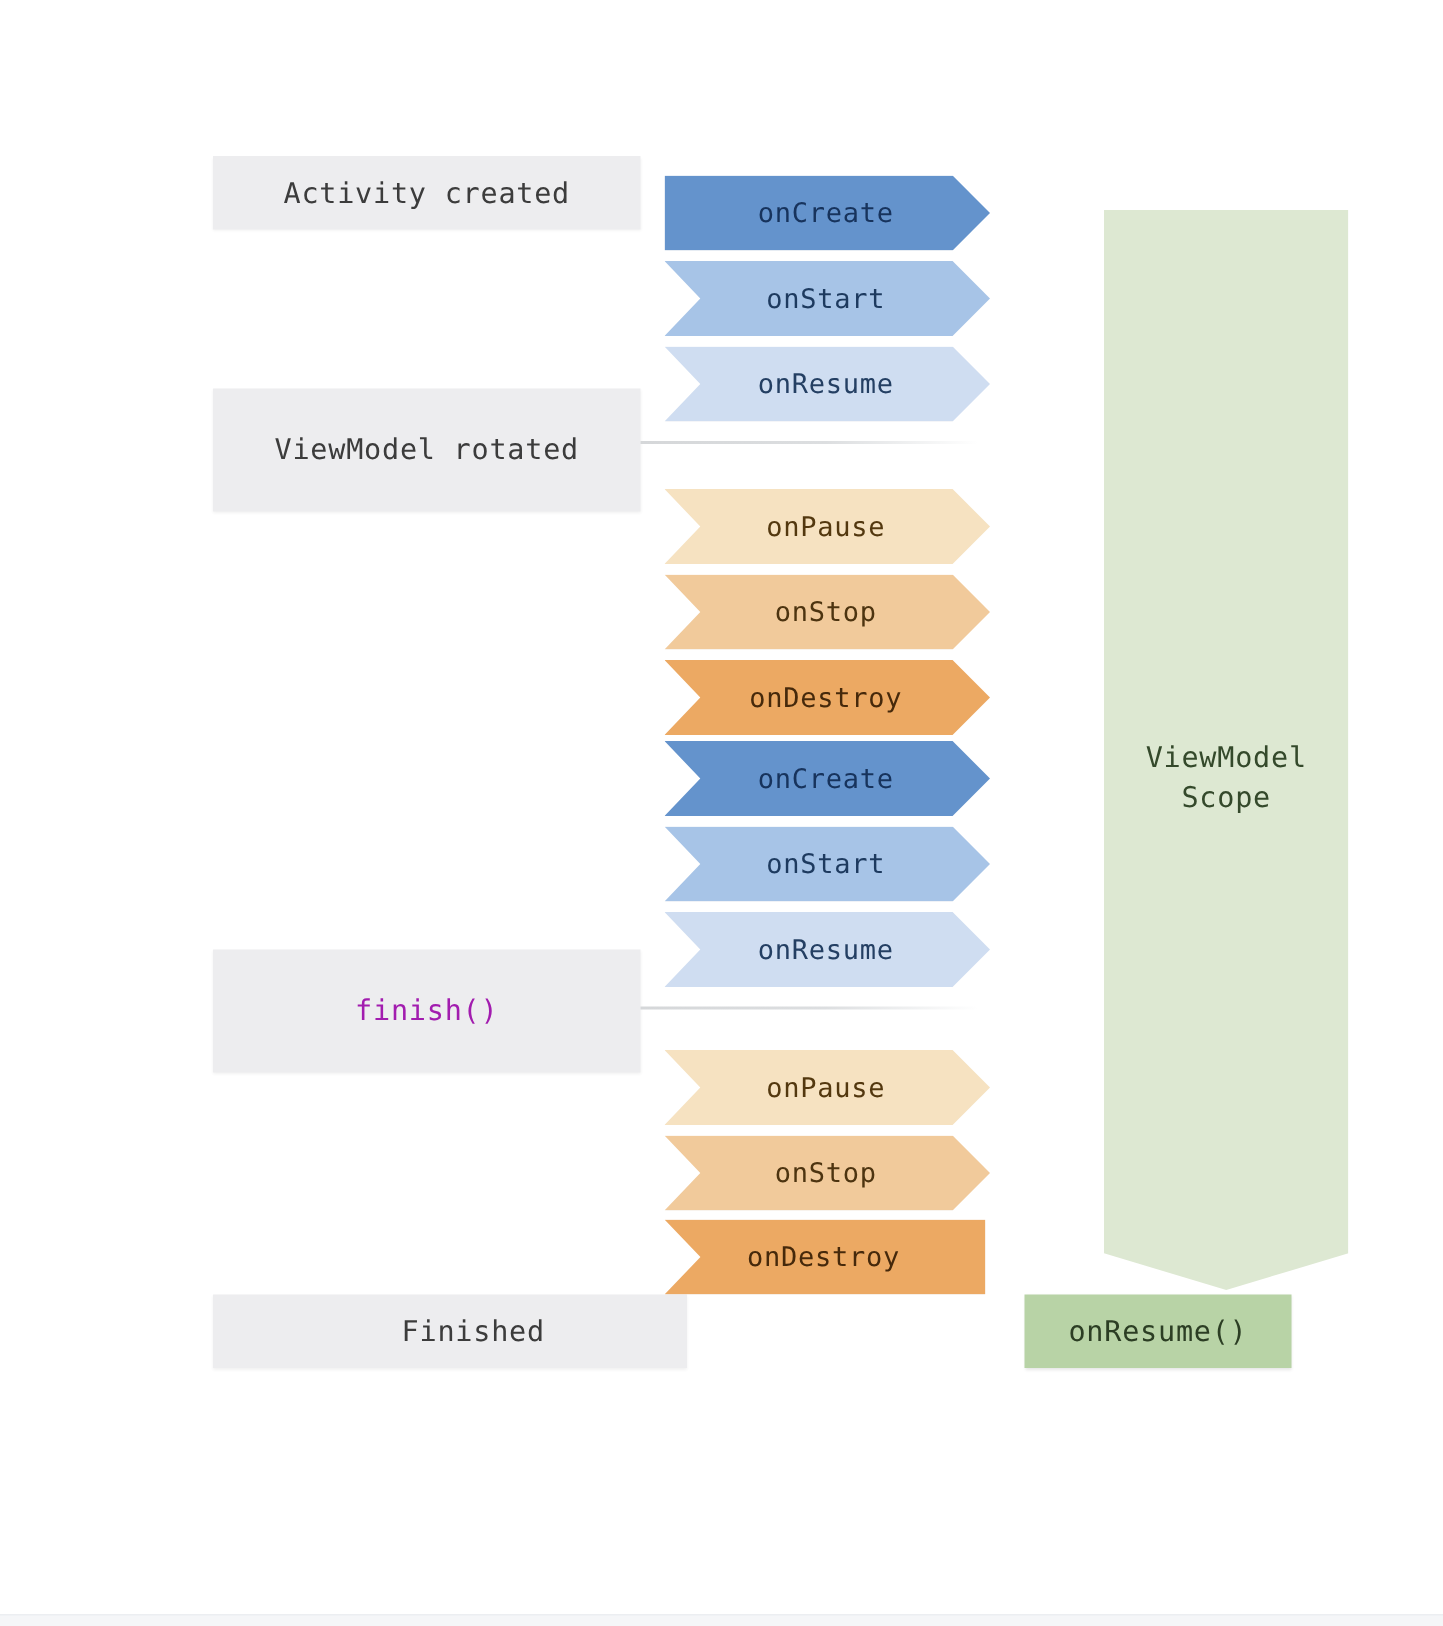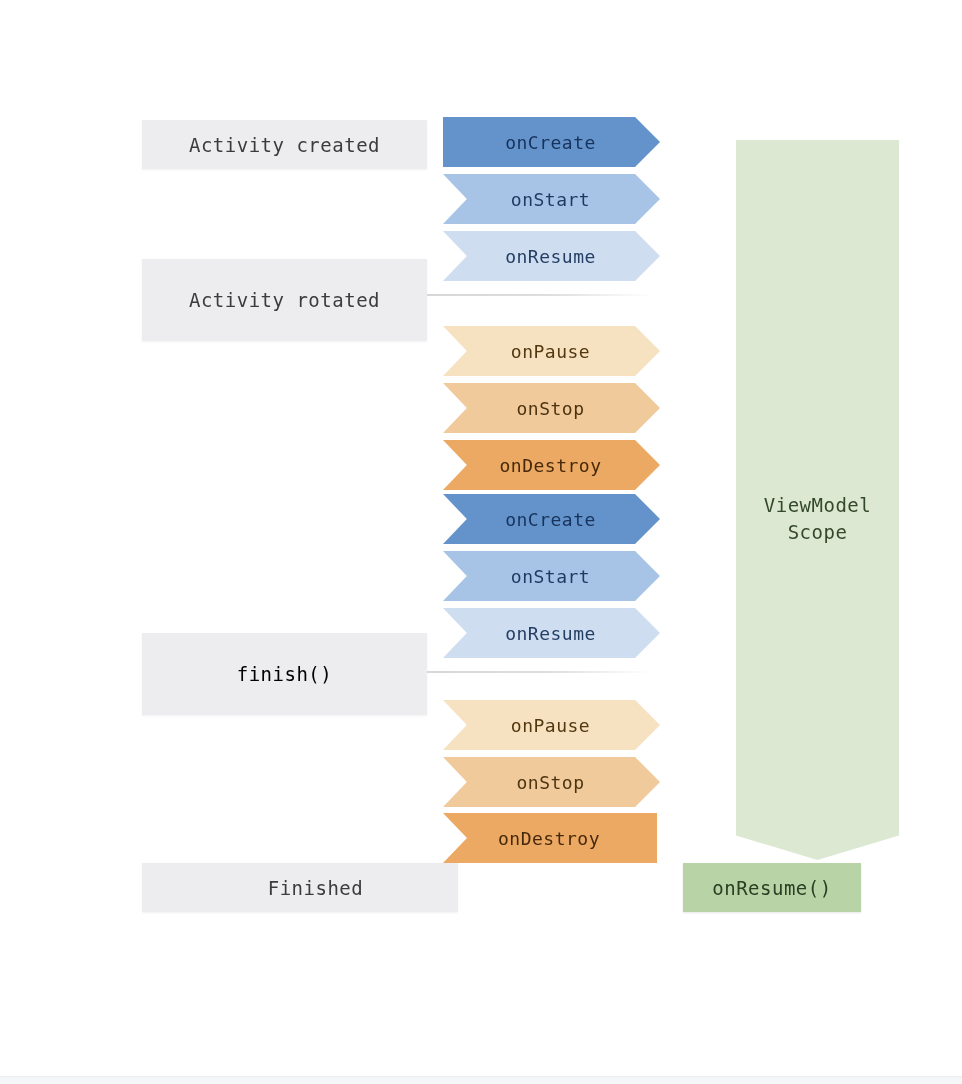--- a/index.html
+++ b/index.html
@@ -53,27 +53,27 @@
   .bottom-strip{
     position:absolute;left:0;top:1076px;width:962px;height:8px;
     background:#f5f6f8;border-top:1px solid #eceef1;
   }
 </style>
 </head>
 <body>
 
 <div class="canvas">
 
-  <div class="event-box" style="top: 120px; height: 49px; background: rgb(237, 237, 239); color: rgb(60, 60, 60);">
+  <div class="event-box" style="top: 104px; height: 49px; background: rgb(237, 237, 239); color: rgb(60, 60, 60);">
     <span>Activity created</span>
   </div>
   <div class="event-box" style="top: 259px; height: 82px; background: rgb(237, 237, 239); color: rgb(60, 60, 60);">
-    <span>Activity rotated</span>
+    <span>ViewModel rotated</span>
   </div>
-  <div class="event-box" style="top: 633px; height: 82px; background: rgb(237, 237, 239); color: #000000;">
+  <div class="event-box" style="top: 633px; height: 82px; background: rgb(237, 237, 239); color: #a21caf;">
     <span>finish()</span>
   </div>
   <div class="event-box" style="top: 863px; height: 49px; background: rgb(237, 237, 239); color: rgb(60, 60, 60); padding-left: 31px;">
     <span>Finished</span>
   </div>
 
   <div class="connector" style="top:294px;"></div>
   <div class="connector" style="top:671px;"></div>
 
   <div class="arrow arrow--first" style="top: 117px; background: rgb(100, 147, 204); color: rgb(23, 51, 92);">

